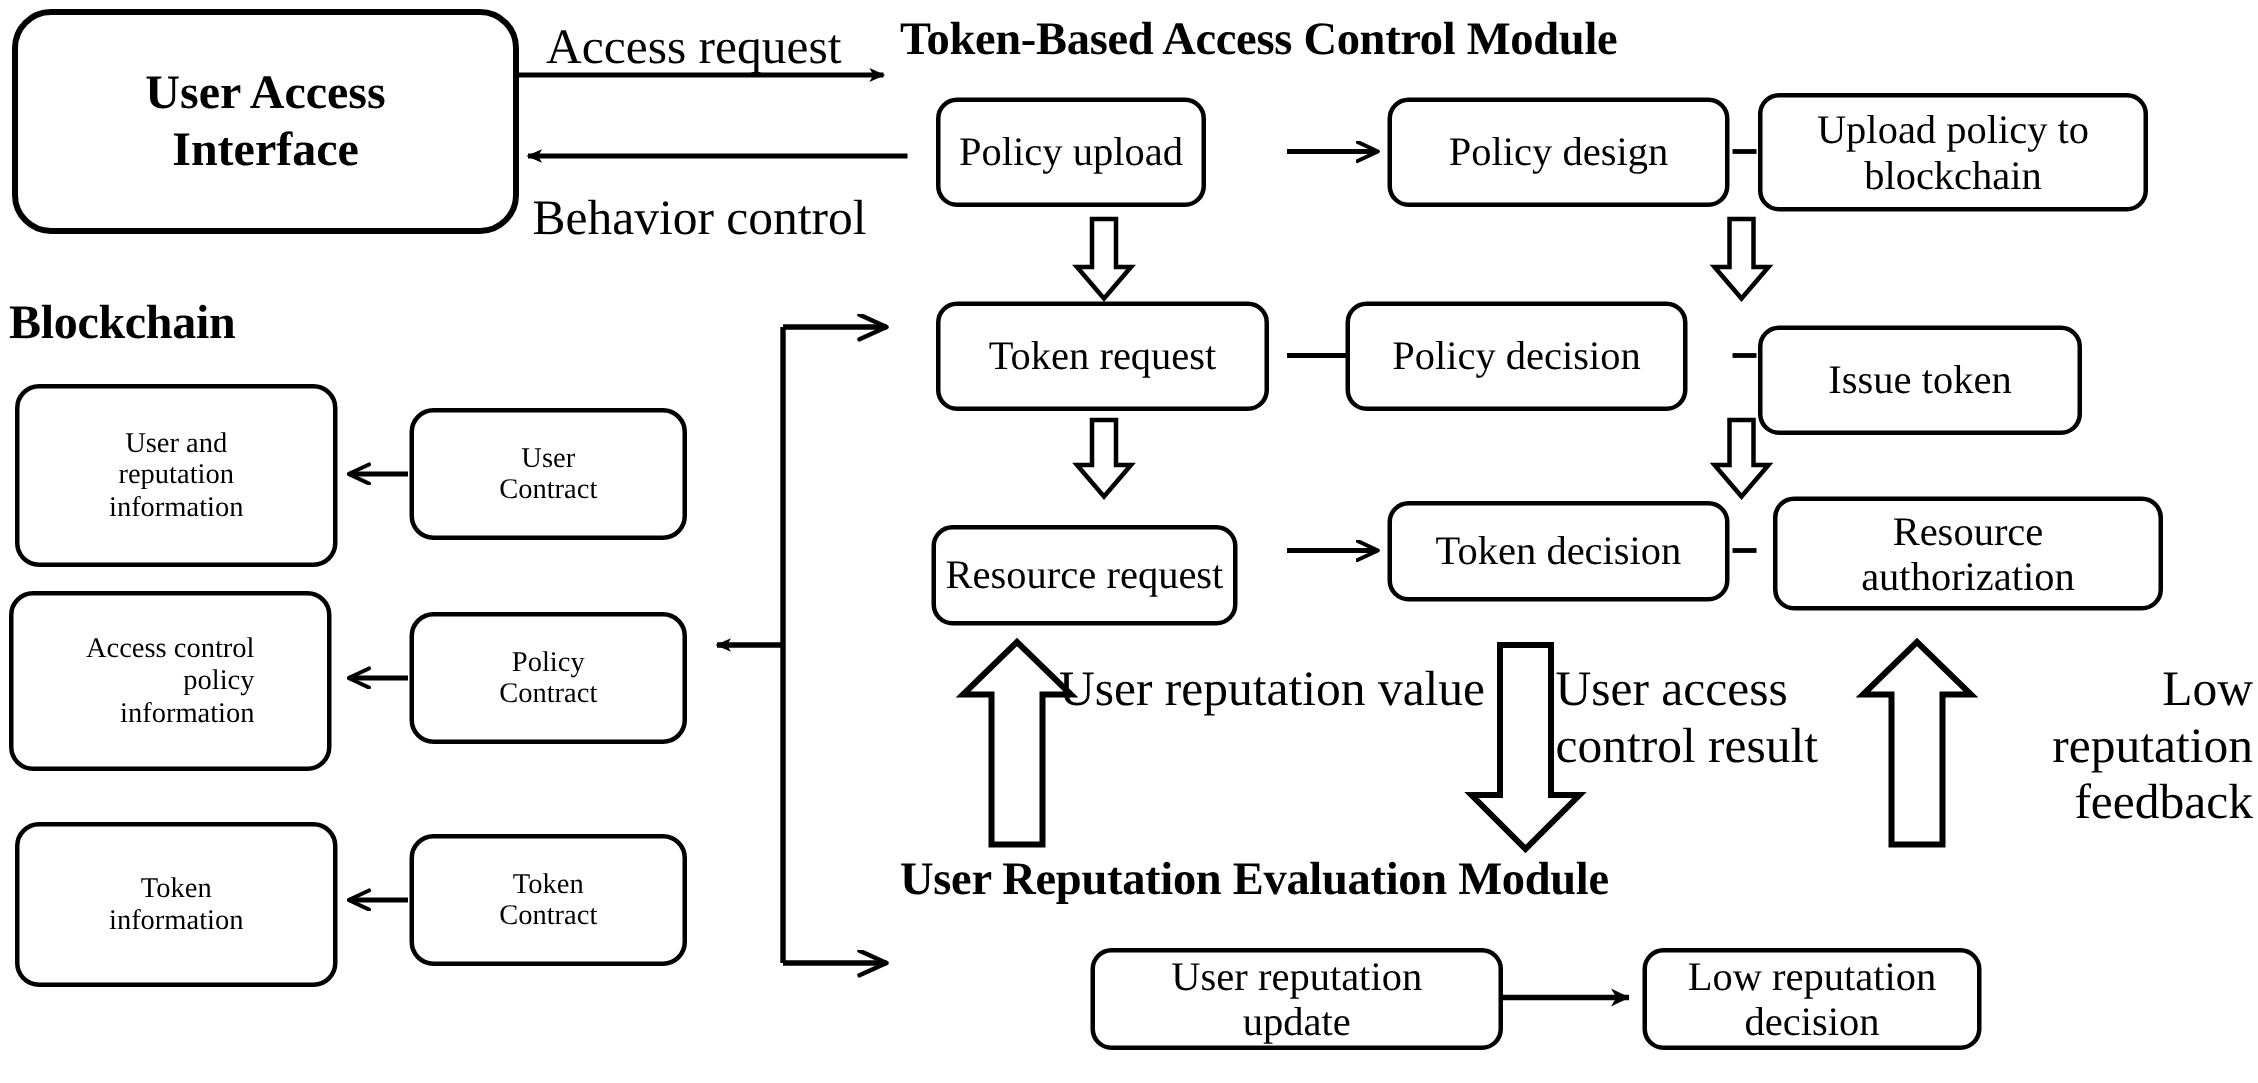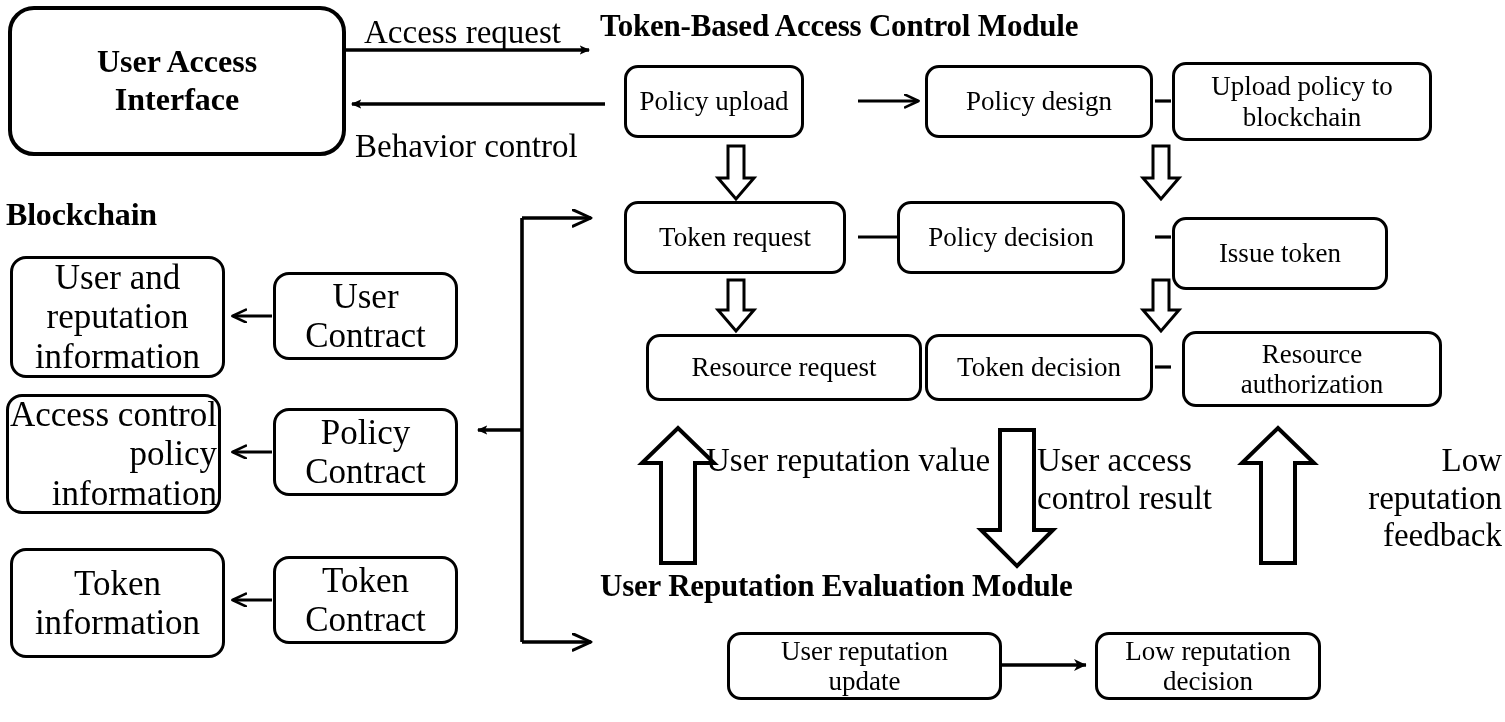--- a/index.html
+++ b/index.html
@@ -39,21 +39,21 @@
     border-radius: 34px;
     display: block;
     background: transparent;
   }
   .inner-box {
     border-radius: 14px;
     font-size: 27px;
   }
   .small-box {
     border-radius: 16px;
-    font-size: 35px;
+    font-size: 19px;
   }
   .module-title {
     position: absolute;
     font-weight: bold;
     font-family: "Liberation Serif", "DejaVu Serif", serif;
     letter-spacing: -0.2px;
     white-space: nowrap;
   }
   .edge-label {
     position: absolute;
@@ -195,21 +195,21 @@
 
   <div class="node inner-box" style="left:624px; top:65px; width:180px; height:73px;">Policy upload</div>
   <div class="node inner-box" style="left:925px; top:65px; width:228px; height:73px;">Policy design</div>
   <div class="node inner-box" style="left:1172px; top:62px; width:260px; height:79px; white-space:pre-line;">Upload policy to
 blockchain</div>
 
   <div class="node inner-box" style="left:624px; top:201px; width:222px; height:73px;">Token request</div>
   <div class="node inner-box" style="left:897px; top:201px; width:228px; height:73px;">Policy decision</div>
   <div class="node inner-box" style="left:1172px; top:201px; width:216px; height:73px;margin-top:16px;">Issue token</div>
 
-  <div class="node inner-box" style="left:621px; top:334px; width:276px; height:67px;margin-left:25px;">Resource request</div>
+  <div class="node inner-box" style="left:621px; top:350px; width:204px; height:67px;">Resource request</div>
   <div class="node inner-box" style="left:925px; top:334px; width:228px; height:67px;">Token decision</div>
   <div class="node inner-box" style="left:1172px; top:331px; width:260px; height:76px; white-space:pre-line;margin-left:10px;">Resource
 authorization</div>
 
   <div class="edge-label" style="left:706px; top:442px;">User reputation value</div>
   <div class="edge-label" style="left:1037px; top:442px; text-align:left;">User access
 control result</div>
   <div class="edge-label" style="left:1306px; top:442px; text-align:right; width:196px;">Low reputation
 feedback</div>
 

